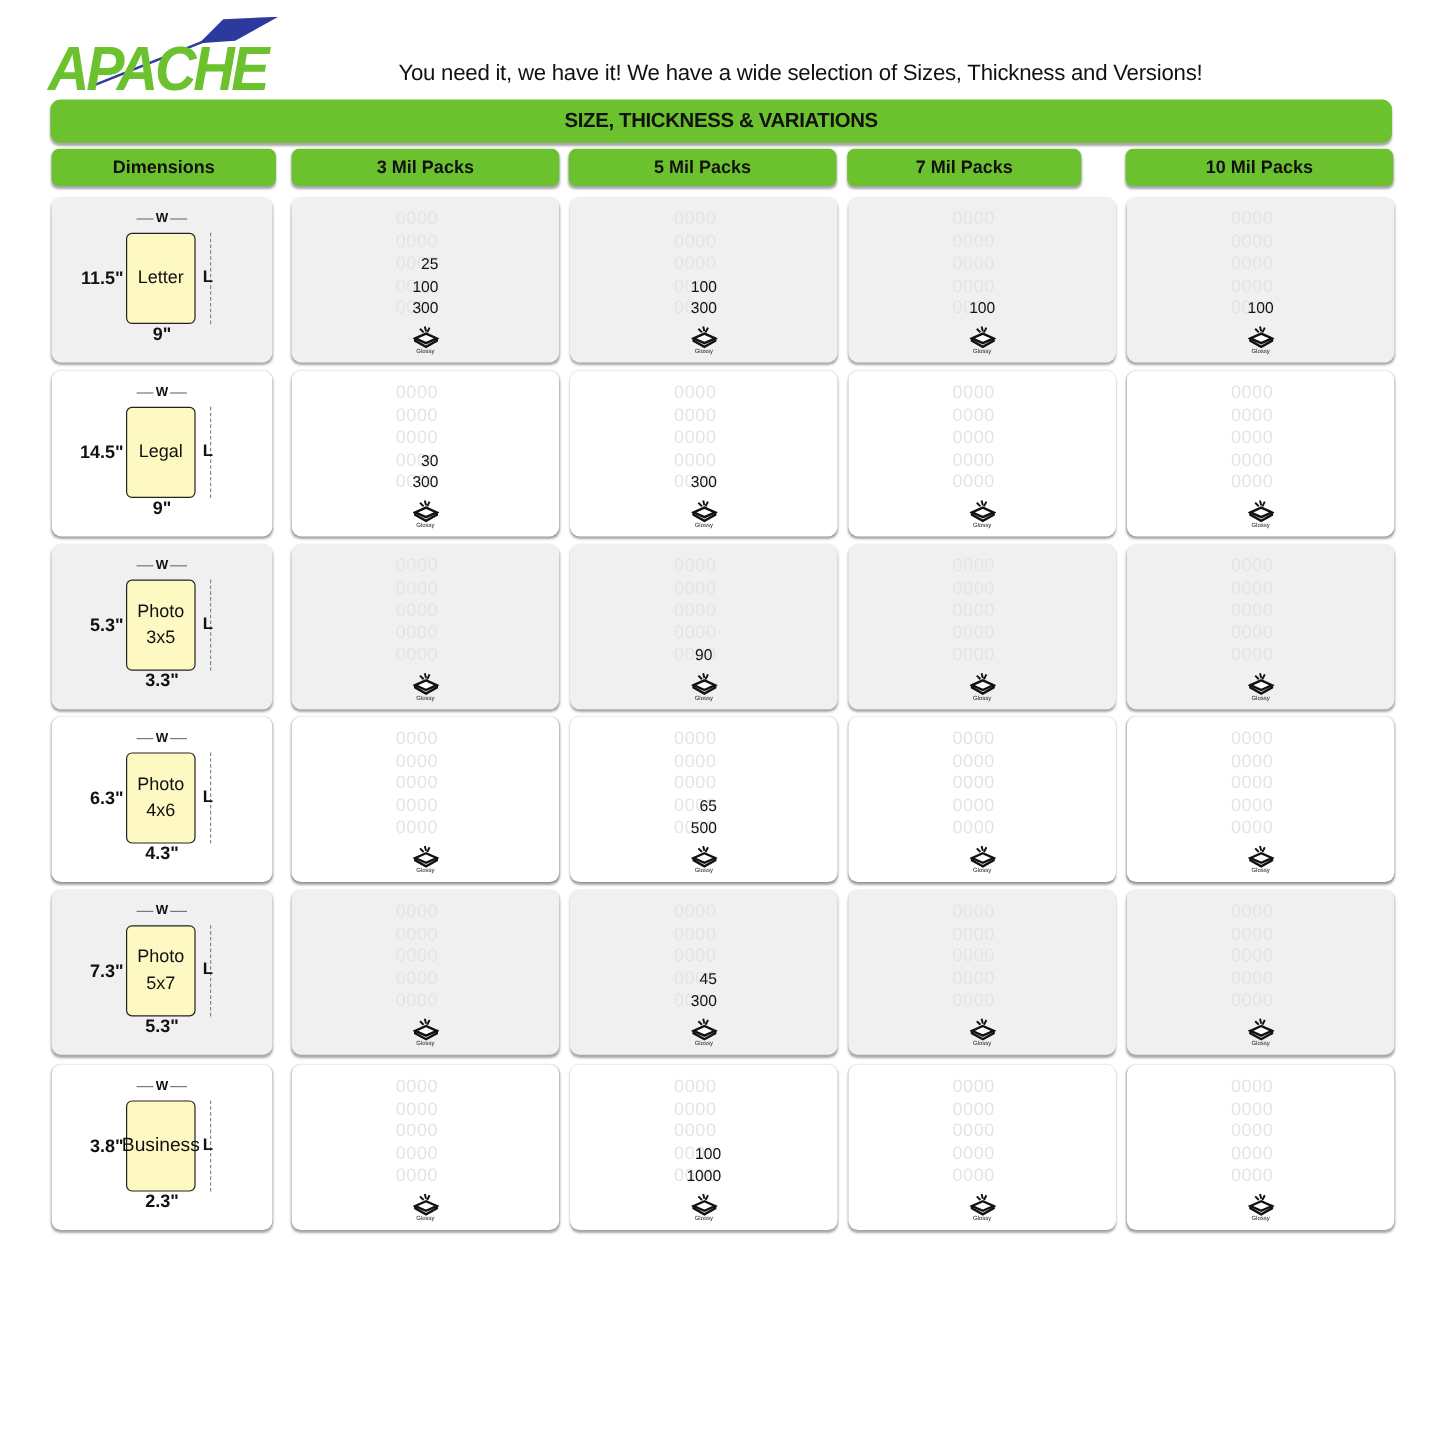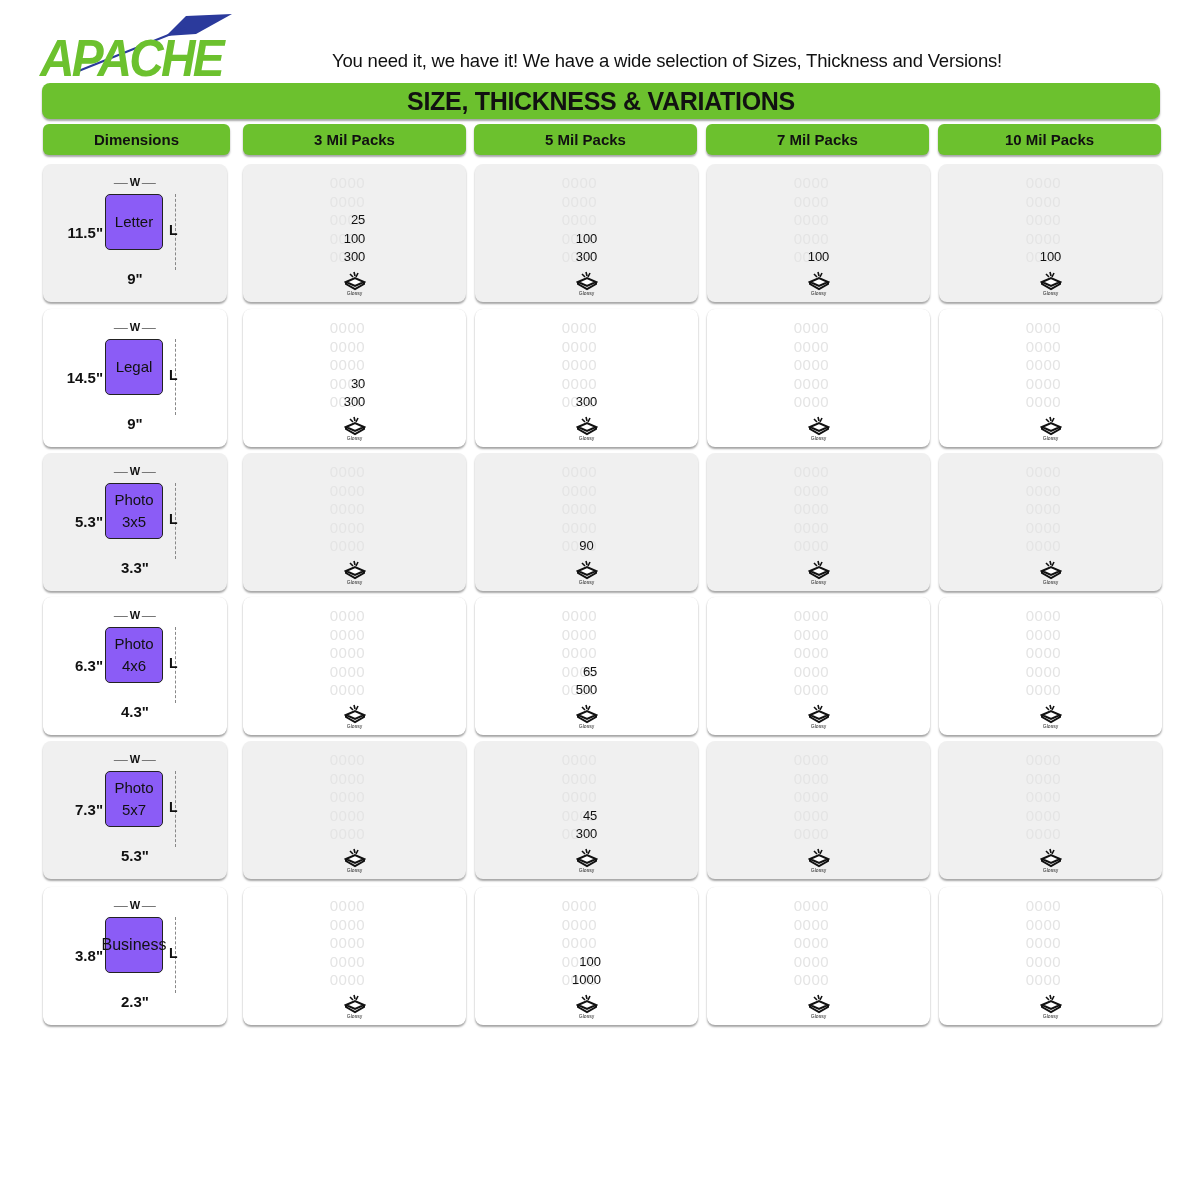--- a/index.html
+++ b/index.html
@@ -8,34 +8,34 @@
 
   .logo { position: absolute; left: 36px; top: 14px; width: 200px; height: 62px; }
   .logo-text { position: absolute; left: 4px; top: 14px; font-size: 52px; font-weight: bold; letter-spacing: -3px;
     color: #6cc12e; font-style: italic; font-family: "Liberation Sans", sans-serif; transform: scaleX(0.92); transform-origin: left; }
   .logo svg { position: absolute; left: 0; top: 0; }
 
   .tagline { position: absolute; left: 332px; top: 50px; font-size: 18.5px; color: #111; white-space: nowrap; letter-spacing: -0.2px; }
 
   .title-bar { position: absolute; left: 42px; top: 83px; width: 1118px; height: 36px; background: #6cc12e;
     border-radius: 8px; box-shadow: 0 2px 2px rgba(0,0,0,0.35); display: flex; align-items: center; justify-content: center; }
-  .title-bar span { font-size: 25px; font-weight: bold; color: #111; letter-spacing: -0.3px; }
+  .title-bar span { font-size: 17px; font-weight: bold; color: #111; letter-spacing: -0.3px; }
 
   .col-header { position: absolute; top: 124px; height: 31px; background: #6cc12e; border-radius: 6px;
     box-shadow: 0 2px 2px rgba(0,0,0,0.35); display: flex; align-items: center; justify-content: center;
     font-size: 15px; font-weight: bold; color: #111; }
 
   .cell { position: absolute; border-radius: 8px; box-shadow: 0 2px 2px rgba(0,0,0,0.35); }
   .cell.shade { background: #f0f0f0; }
   .cell.plain { background: #ffffff; box-shadow: 0 2px 2px rgba(0,0,0,0.35), 0 0 1px rgba(0,0,0,0.12); }
 
   .dim-cell .wlabel { position: absolute; top: 12px; left: 50%; transform: translateX(-50%); font-size: 11px; font-weight: bold; white-space: nowrap; }
   .dim-cell .wlabel::before, .dim-cell .wlabel::after { content: ""; display: inline-block; width: 14px; height: 1px; background: #777; vertical-align: middle; margin: 0 2px; }
-  .dim-cell .sheet { position: absolute; left: 62px; top: 30px; width: 58px; height: 56px; border: 1.6px solid #222;
-    border-radius: 5px; background: #8b5cf6; display: flex; align-items: center; justify-content: center; text-align: center;
+  .dim-cell .sheet { position: absolute; left: 62px; top: 30px; width: 58px; height: 76px; border: 1.6px solid #222;
+    border-radius: 5px; background: #fef9c3; display: flex; align-items: center; justify-content: center; text-align: center;
     font-size: 15px; line-height: 22px; color: #111; }
   .dim-cell .sheet.small { font-size: 16px; }
   .dim-cell .lbar { position: absolute; left: 132px; top: 30px; height: 76px; width: 1px; border-left: 1px dashed #888; }
   .dim-cell .lletter { position: absolute; left: 126px; top: 58px; font-size: 14px; font-weight: bold; }
   .dim-cell .length { position: absolute; right: 124px; top: 60px; font-size: 15px; font-weight: bold; white-space: nowrap; }
   .dim-cell .width { position: absolute; left: 50%; transform: translateX(-50%); top: 106px; font-size: 15px; font-weight: bold; white-space: nowrap; }
   .ghost-col { position: absolute; top: 10px; left: 50%; transform: translateX(-70%); display: flex; flex-direction: column; align-items: center; }
   .ghost { font-size: 15px; line-height: 18.5px; color: #e4e4e4; letter-spacing: 0.5px; }
   .qty-values { position: absolute; left: 50%; transform: translateX(-50%); display: flex; flex-direction: column; align-items: flex-end; }
   .qty { font-size: 13px; line-height: 18.5px; color: #111; }
@@ -57,21 +57,21 @@
 
 <div class="tagline">You need it, we have it! We have a wide selection of Sizes, Thickness and Versions!</div>
 
 <div class="title-bar">
   <span>SIZE, THICKNESS &amp; VARIATIONS</span>
 </div>
 
 <div class="col-header" style="left:43px; width:187px;">Dimensions</div>
 <div class="col-header" style="left:243px; width:223px;">3 Mil Packs</div>
 <div class="col-header" style="left:474px; width:223px;">5 Mil Packs</div>
-<div class="col-header" style="left:706px; width:223px;">7 Mil Packs</div>
+<div class="col-header" style="left:706px; width:195px;">7 Mil Packs</div>
 <div class="col-header" style="left:938px; width:223px;">10 Mil Packs</div>
 
 <div id="grid">
     <div class="cell dim-cell shade" style="left: 43px; top: 164px; width: 184px; height: 138px;">
       <div class="wlabel">W</div>
       <div class="length">11.5"</div>
       <div class="sheet">
         <div><span>Letter</span><br><span></span></div>
       </div>
       <div class="lbar"></div>

